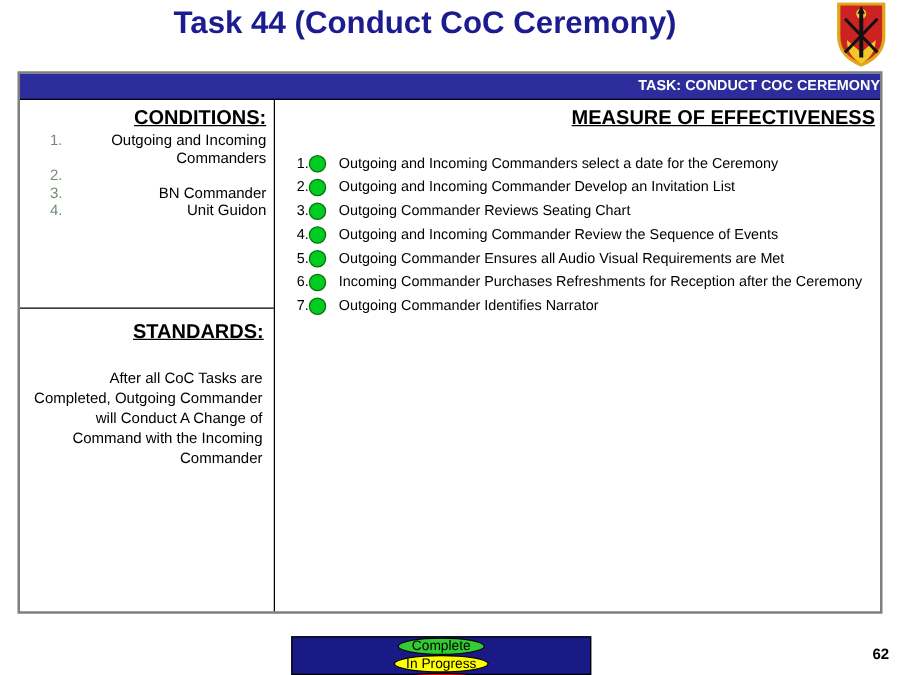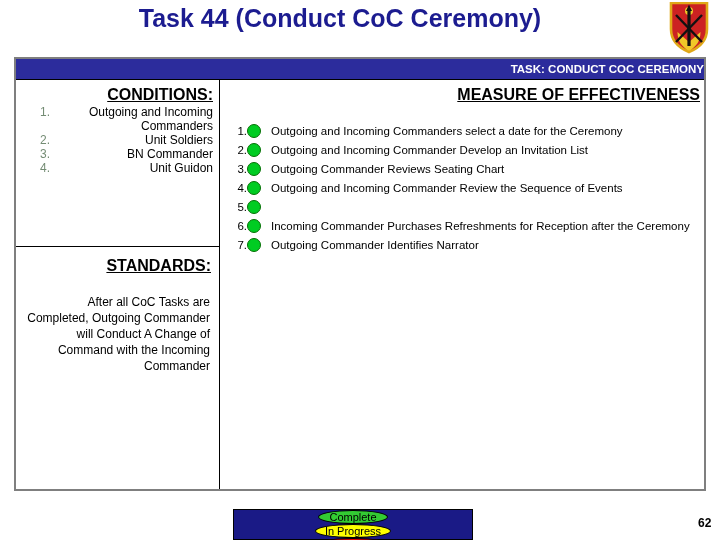--- a/index.html
+++ b/index.html
@@ -88,21 +88,20 @@
       <div class="col-left">
         <div class="cell-conditions">
           <div class="section-heading">CONDITIONS:</div>
           <div class="cond-list">
             <div class="cond-item">
               <span class="cond-num">1.</span>
               <span class="cond-text">Outgoing and Incoming Commanders</span>
             </div>
             <div class="cond-item">
               <span class="cond-num">2.</span>
-              <span class="cond-text">Unit Soldiers</span>
             </div>
             <div class="cond-item">
               <span class="cond-num">3.</span>
               <span class="cond-text">BN Commander</span>
             </div>
             <div class="cond-item">
               <span class="cond-num">4.</span>
               <span class="cond-text">Unit Guidon</span>
             </div>
           </div>
@@ -131,20 +130,21 @@
             <span class="moe-text">Outgoing Commander Reviews Seating Chart</span>
           </div>
           <div class="moe-item">
             <span class="moe-num">4.</span>
             <span class="status-dot" style="background-color: rgb(0, 204, 34);"></span>
             <span class="moe-text">Outgoing and Incoming Commander Review the Sequence of Events</span>
           </div>
           <div class="moe-item">
             <span class="moe-num">5.</span>
             <span class="status-dot" style="background-color: rgb(0, 204, 34);"></span>
+            <span class="moe-text">Outgoing Commander Ensures all Audio Visual Requirements are Met</span>
           </div>
           <div class="moe-item">
             <span class="moe-num">6.</span>
             <span class="status-dot" style="background-color: rgb(0, 204, 34);"></span>
             <span class="moe-text">Incoming Commander Purchases Refreshments for Reception after the Ceremony</span>
           </div>
           <div class="moe-item">
             <span class="moe-num">7.</span>
             <span class="status-dot" style="background-color: rgb(0, 204, 34);"></span>
             <span class="moe-text">Outgoing Commander Identifies Narrator</span>

